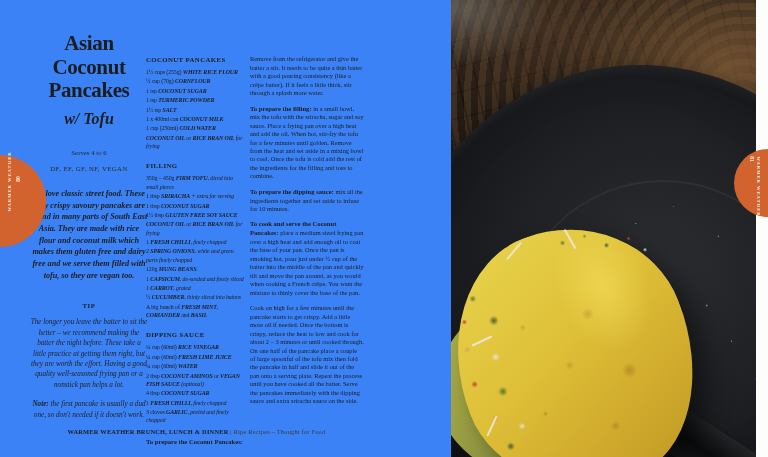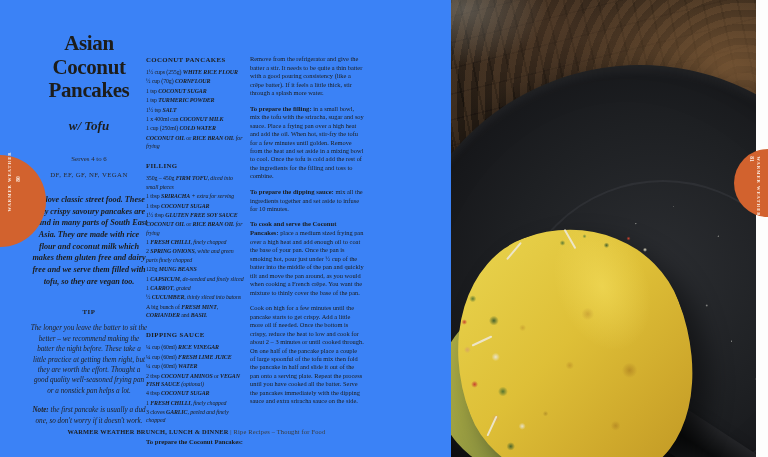--- a/index.html
+++ b/index.html
@@ -5,21 +5,21 @@
   :root{ --accent:#d2622e; }
   html,body{margin:0;padding:0;background:#e8e8e8;}
   #page{position:relative;width:768px;height:457px;background:#3b82f6;overflow:hidden;
         font-family:Liberation Serif, serif;color:#1d1d1b;}
   
   .col{position:absolute;top:32px;}
   #col1{left:30px;width:118px;text-align:center;}
   #col2{left:146px;top:56px;width:99px;text-align:left;}
   #col3{left:250px;top:55px;width:114px;text-align:left;}
   .title{font-size:21px;line-height:1.13;font-weight:bold;letter-spacing:-0.4px;}
-  .subtitle{margin-top:15px;font-size:13px;font-weight:bold;font-style:italic;}
+  .subtitle{margin-top:7px;font-size:16px;font-weight:bold;font-style:italic;}
   .serves{margin-top:21px;font-size:6.8px;color:#2a2a2a;}
   .dietary{margin-top:9px;font-size:6.8px;letter-spacing:0.4px;color:#2a2a2a;}
   .intro{margin-top:16px;font-size:8.2px;line-height:1.42;font-weight:bold;font-style:italic;}
   .tip-head{margin-top:21px;font-size:6.8px;font-weight:bold;letter-spacing:0.5px;}
   .tip{margin-top:8px;font-size:7.2px;line-height:1.45;font-style:italic;color:#222;}
   .note{margin-top:9px;font-size:7.2px;line-height:1.45;font-style:italic;color:#222;}
   .note b{font-style:italic;text-align:center;}
   .ing-head{font-size:6.8px;font-weight:bold;letter-spacing:0.4px;margin:0 0 5px 0;}
   .ing-section{margin-bottom:12px;}
   .ing{font-size:5.9px;line-height:1.42;margin-bottom:1px;letter-spacing:-0.1px;}
@@ -120,22 +120,22 @@
 
 <div id="page">
 
   <div class="col" id="col1">
     <div class="title">Asian Coconut Pancakes</div>
     <div class="subtitle">w/ Tofu</div>
     <div class="serves">Serves 4 to 6</div>
     <div class="dietary">DF, EF, GF, NF, VEGAN</div>
     <div class="intro">We love classic street food. These tasty crispy savoury pancakes are found in many parts of South East Asia. They are made with rice flour and coconut milk which makes them gluten free and dairy free and we serve them filled with tofu, so they are vegan too.</div>
     <div class="tip-head">TIP</div>
-    <div class="tip">The longer you leave the batter to sit the better – we recommend making the batter the night before. These take a little practice at getting them right, but they are worth the effort. Thought a good quality well-seasoned frying pan or a nonstick pan helps a lot.</div>
-    <div class="note"><b>Note:</b><span> the first pancake is usually a dud one, so don't worry if it doesn't work.</span></div>
+    <div class="tip">The longer you leave the batter to sit the better – we recommend making the batter the night before. These take a little practice at getting them right, but they are worth the effort. Having a good quality well-seasoned frying pan or a nonstick pan helps a lot.</div>
+    <div class="note"><b>Note:</b><span> the first pancake is usually a dud one, so don't needed if it doesn't work.</span></div>
   </div>
 
   <div class="col" id="col2">
     <div class="ing-section">
       <div class="ing-head">COCONUT PANCAKES</div>
       <div>
 
       <div class="ing"><span class="seg-q">1½ cups (255g) </span><span class="seg-n">WHITE RICE FLOUR</span></div>
           <div class="ing"><span class="seg-q">½ cup (70g) </span><span class="seg-n">CORNFLOUR</span></div>
           <div class="ing"><span class="seg-q">1 tsp </span><span class="seg-n">COCONUT SUGAR</span></div>

